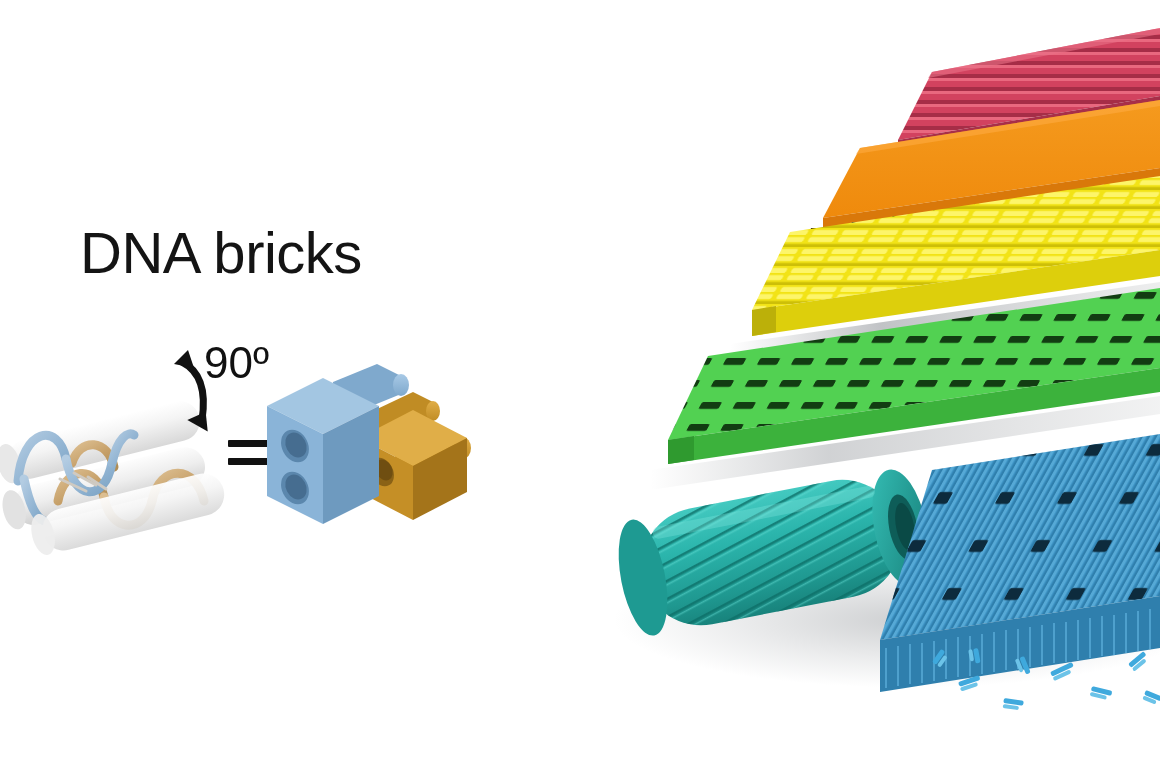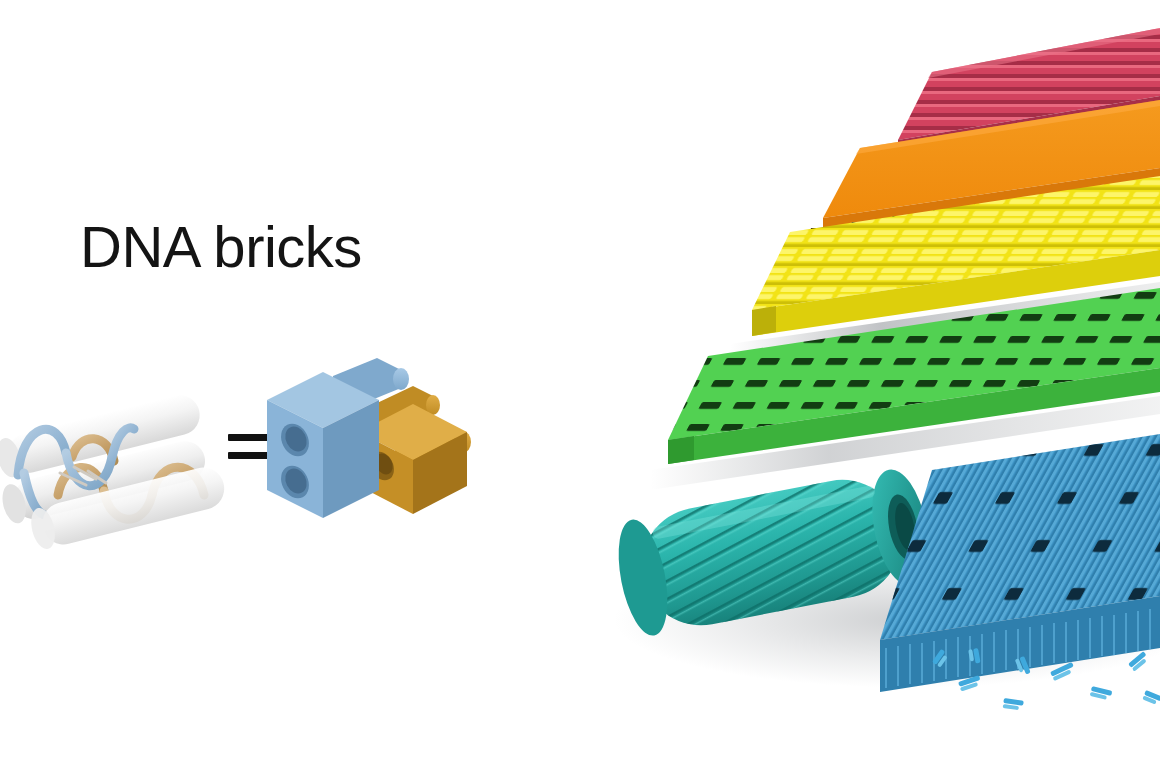--- a/index.html
+++ b/index.html
@@ -1,21 +1,21 @@
 <!DOCTYPE html>
 <html><head>
 <meta charset="utf-8">
 <style>
   html,body{margin:0;padding:0;background:#fff;}
   body{width:1160px;height:774px;overflow:hidden;
        font-family:"Liberation Sans",sans-serif;}
   #stage{position:relative;width:1160px;height:774px;background:#ffffff;overflow:hidden;}
 
   
-  #left-panel{position:absolute;left:0;top:0;width:580px;height:568px;}
+  #left-panel{position:absolute;left:0;top:6px;width:580px;height:568px;}
 
   #page-title{
     position:absolute;left:80px;top:213px;
     font-size:58px;font-weight:400;color:#141414;
     letter-spacing:-0.5px;white-space:nowrap;
   }
 
   
   #dna-schematic{position:absolute;left:0px;top:345px;width:240px;height:240px;}
 
@@ -106,20 +106,28 @@
           <path d="M88 126 L106 138"></path>
         </g>
 
         <g transform="rotate(-14 120 120)">
           <rect x="30" y="142" width="186" height="42" rx="21" fill="url(#cylGrad)" opacity="0.93"></rect>
           <ellipse cx="30" cy="163" rx="11" ry="21" fill="#ededed" opacity="0.95"></ellipse>
         </g>
       </svg>
     </div>
 
+    <div id="rotation-annotation">
+      <svg width="60" height="108" viewBox="0 0 60 108">
+        <path d="M14 26 C34 36, 38 58, 34 84" fill="none" stroke="#111" stroke-width="7" stroke-linecap="round"></path>
+        <polygon points="20,14 6,28 26,32" fill="#111"></polygon>
+        <polygon points="24,96 44,84 26,76" fill="#111" transform="rotate(60 32 86)"></polygon>
+      </svg>
+      <div id="rotation-label">90º</div>
+    </div>
 
     <div id="equals-sign">
       <i></i>
       <i></i>
     </div>
 
     <div id="brick-model">
       <svg width="260" height="190" viewBox="0 0 260 190">
         <defs>
           <linearGradient id="bluePegG" x1="0" y1="0" x2="0" y2="1">

